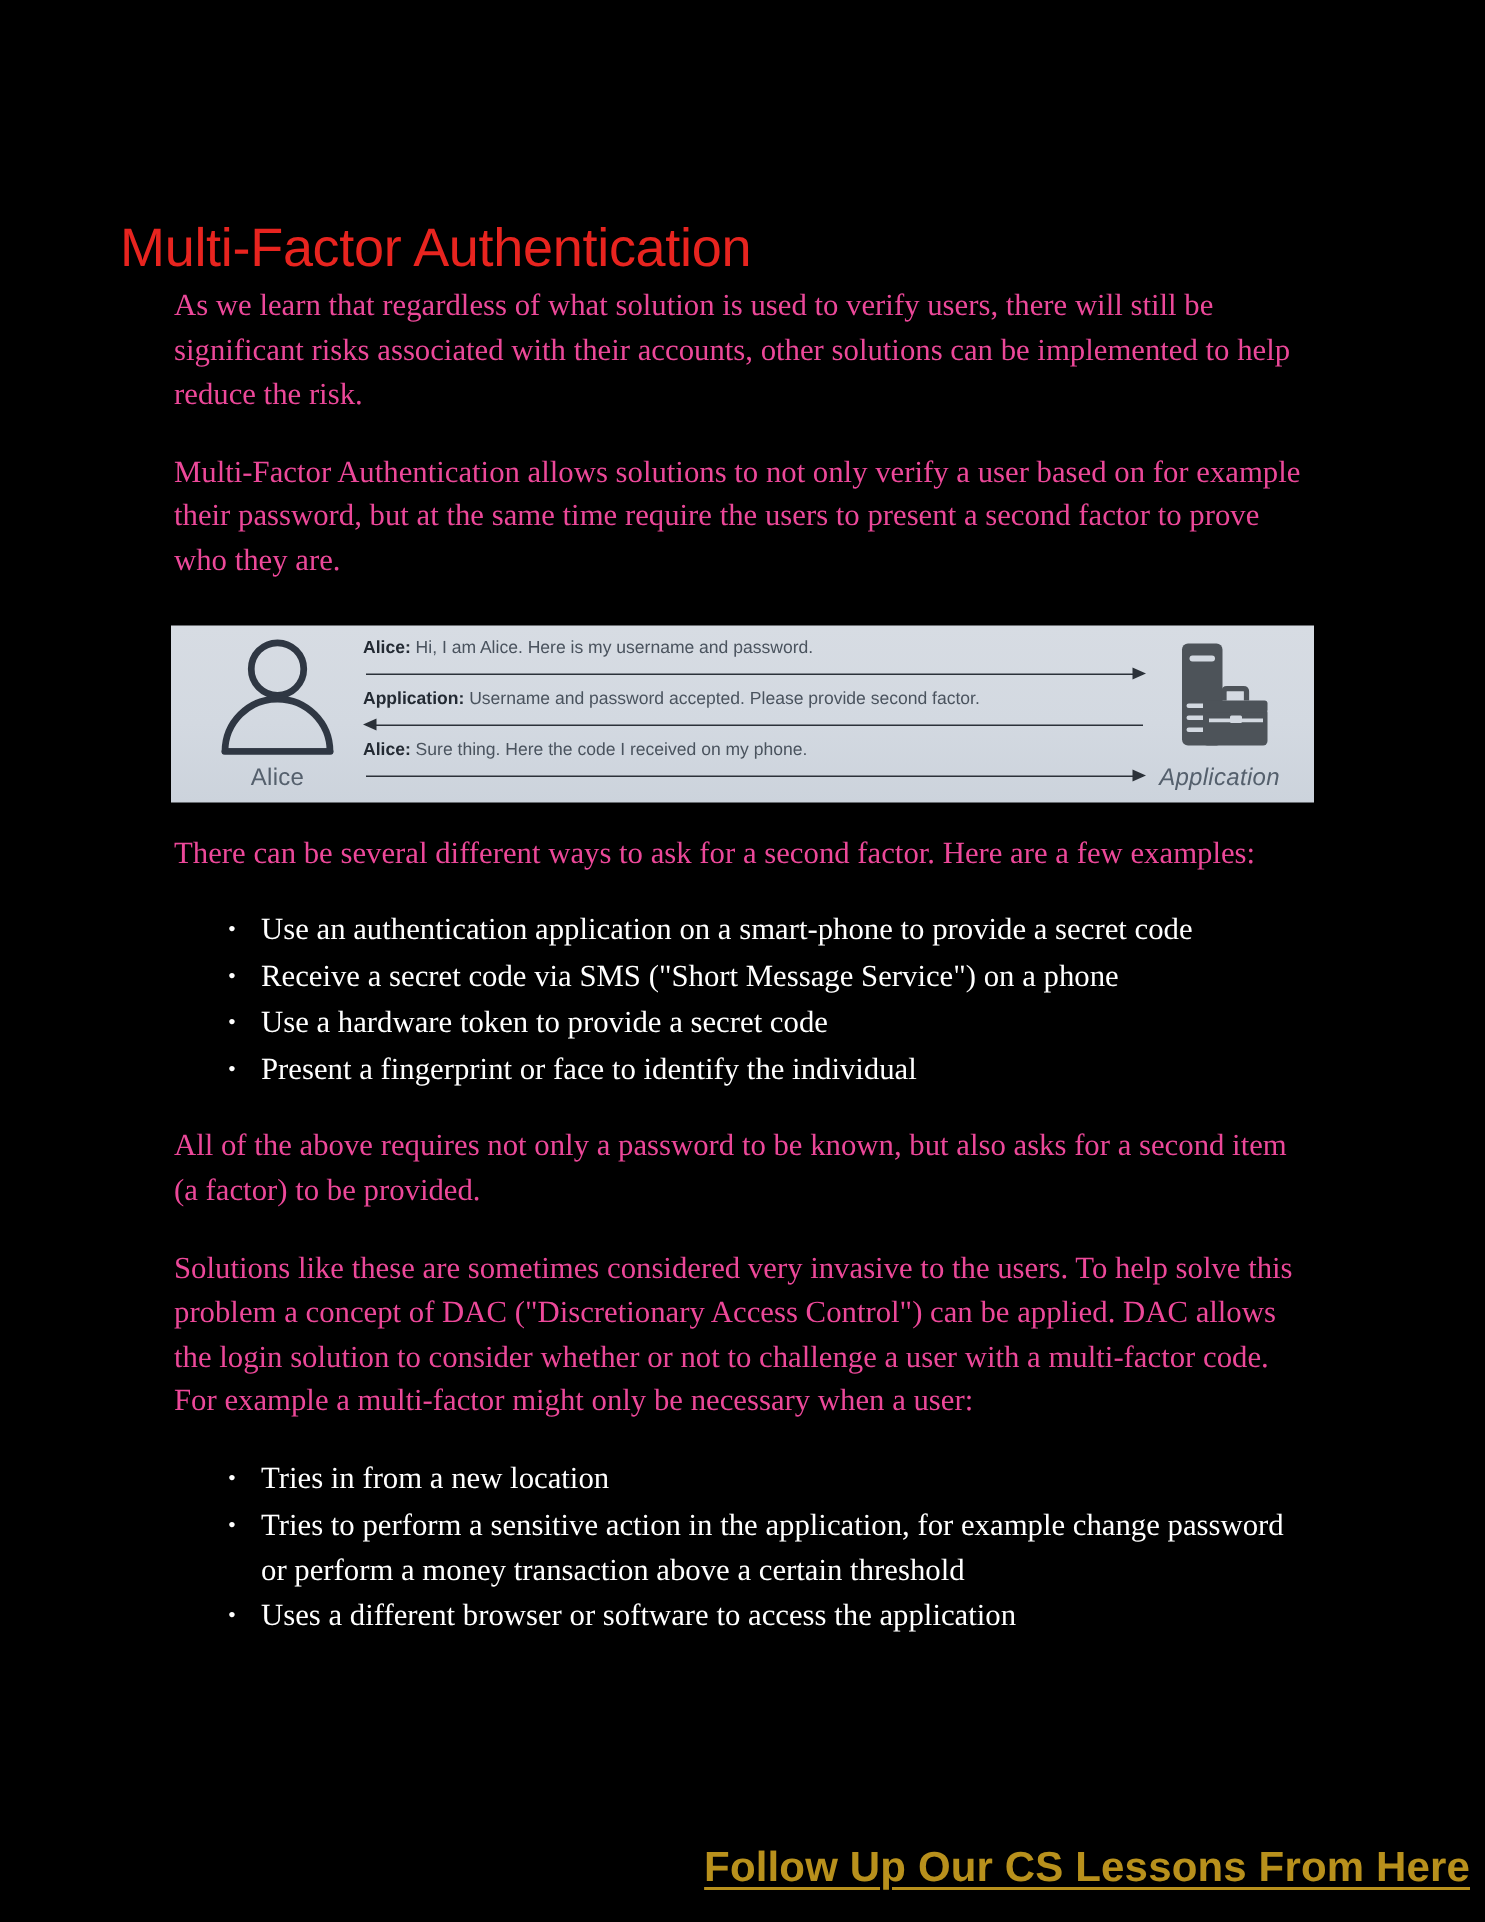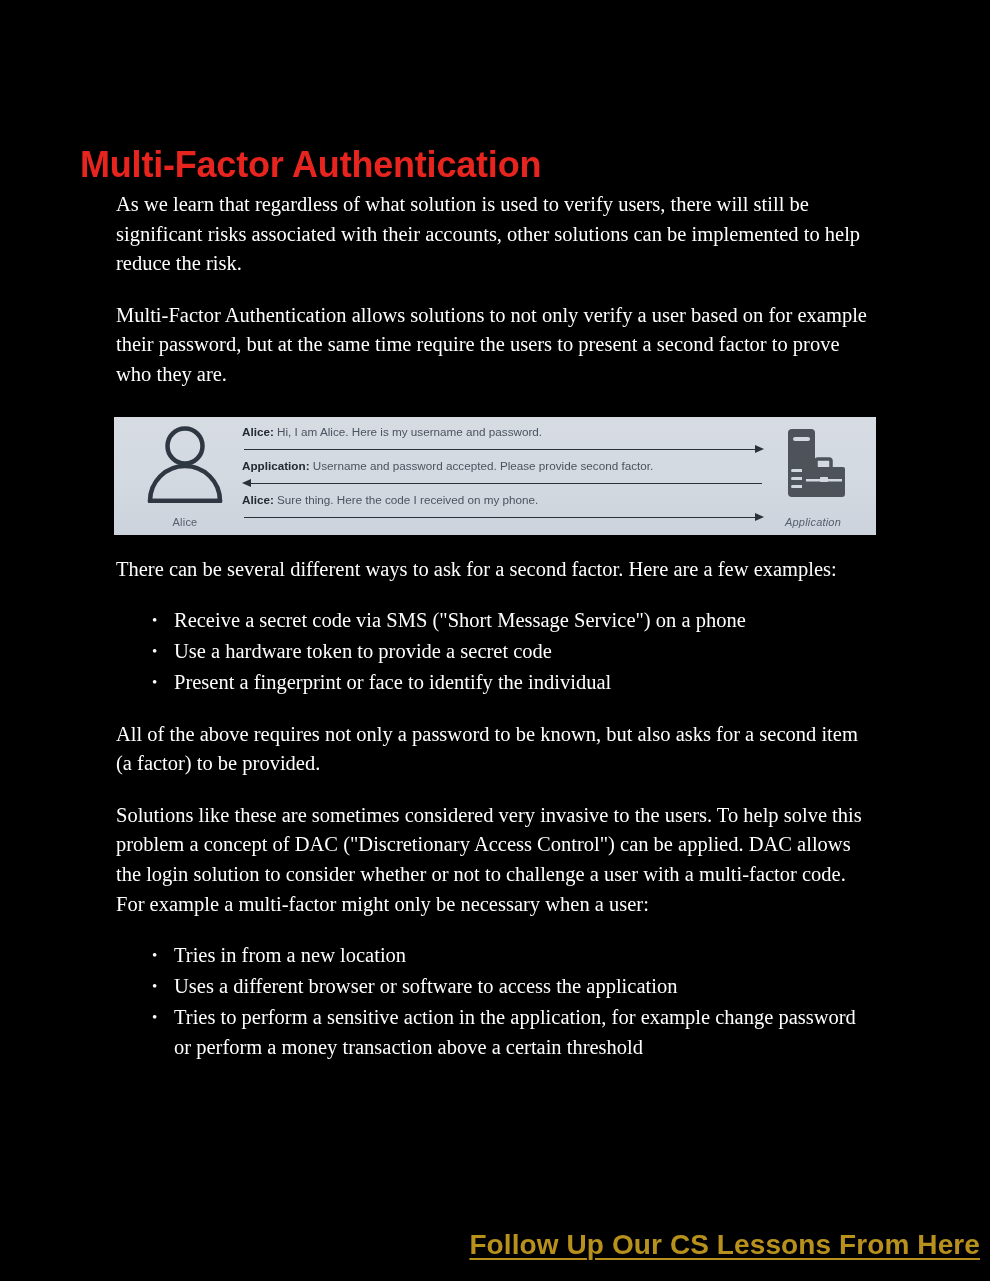--- a/index.html
+++ b/index.html
@@ -22,41 +22,41 @@
     background: #000000;
   }
 
   
   .doc-title {
     position: absolute;
     left: 80px;
     top: 118px;
     font-family: "Liberation Sans", "DejaVu Sans", sans-serif;
     font-size: 36px;
-    font-weight: 700;
+    font-weight: 400;
     line-height: 46px;
     color: #e8241f;
     letter-spacing: -0.2px;
     white-space: nowrap;
     text-align: right;
   }
 
   
   .content {
     position: absolute;
     left: 116px;
     top: 190px;
     width: 762px;
   }
 
   p.para {
     margin: 0 0 22px 0;
     font-size: 20.5px;
     line-height: 29.6px;
-    color: #ffffff;
+    color: #ec4899;
     text-align: left;
     font-family: "Liberation Serif", "DejaVu Serif", serif;
   }
 
   ul.bullets {
     margin: 0 0 22px 0;
     padding: 0;
     list-style: none;
   }
   ul.bullets li {
@@ -98,21 +98,21 @@
   .actor-left { left: 16px; }
   .actor-right { right: 8px; font-style: italic; }
 
   .actor-label {
     position: absolute;
     left: 0;
     right: 0;
     bottom: 3px;
     text-align: center;
     font-family: "Liberation Sans", "DejaVu Sans", sans-serif;
-    font-size: 11px;
+    font-size: 16px;
     color: #55606d;
     letter-spacing: 0.2px;
   }
 
   .person-icon {
     position: absolute;
     left: 50%;
     top: 4px;
     transform: translateX(-50%);
   }
@@ -218,33 +218,34 @@
 
     <p class="para">As we learn that regardless of what solution is used to verify users, there will still be significant risks associated with their accounts, other solutions can be implemented to help reduce the risk.</p>
 
     <p class="para">Multi-Factor Authentication allows solutions to not only verify a user based on for example their password, but at the same time require the users to present a second factor to prove who they are.</p>
 
     <div style="height:143px"></div>
 
     <p class="para">There can be several different ways to ask for a second factor. Here are a few examples:</p>
 
     <ul class="bullets">
+      <li>Use an authentication application on a smart-phone to provide a secret code</li>
       <li>Receive a secret code via SMS ("Short Message Service") on a phone</li>
       <li>Use a hardware token to provide a secret code</li>
       <li>Present a fingerprint or face to identify the individual</li>
     </ul>
 
     <p class="para">All of the above requires not only a password to be known, but also asks for a second item (a factor) to be provided.</p>
 
     <p class="para">Solutions like these are sometimes considered very invasive to the users. To help solve this problem a concept of DAC ("Discretionary Access Control") can be applied. DAC allows the login solution to consider whether or not to challenge a user with a multi-factor code. For example a multi-factor might only be necessary when a user:</p>
 
     <ul class="bullets">
       <li>Tries in from a new location</li>
+      <li>Tries to perform a sensitive action in the application, for example change password or perform a money transaction above a certain threshold</li>
       <li>Uses a different browser or software to access the application</li>
-      <li>Tries to perform a sensitive action in the application, for example change password or perform a money transaction above a certain threshold</li>
     </ul>
 
   </div>
 
   <div class="diagram">
 
     <div class="actor actor-left">
       <span class="person-icon">
         <svg width="82" height="78" viewBox="0 0 82 78">
           <circle cx="41" cy="21" r="17.5" fill="none" stroke="#2f3743" stroke-width="4.5"></circle>

